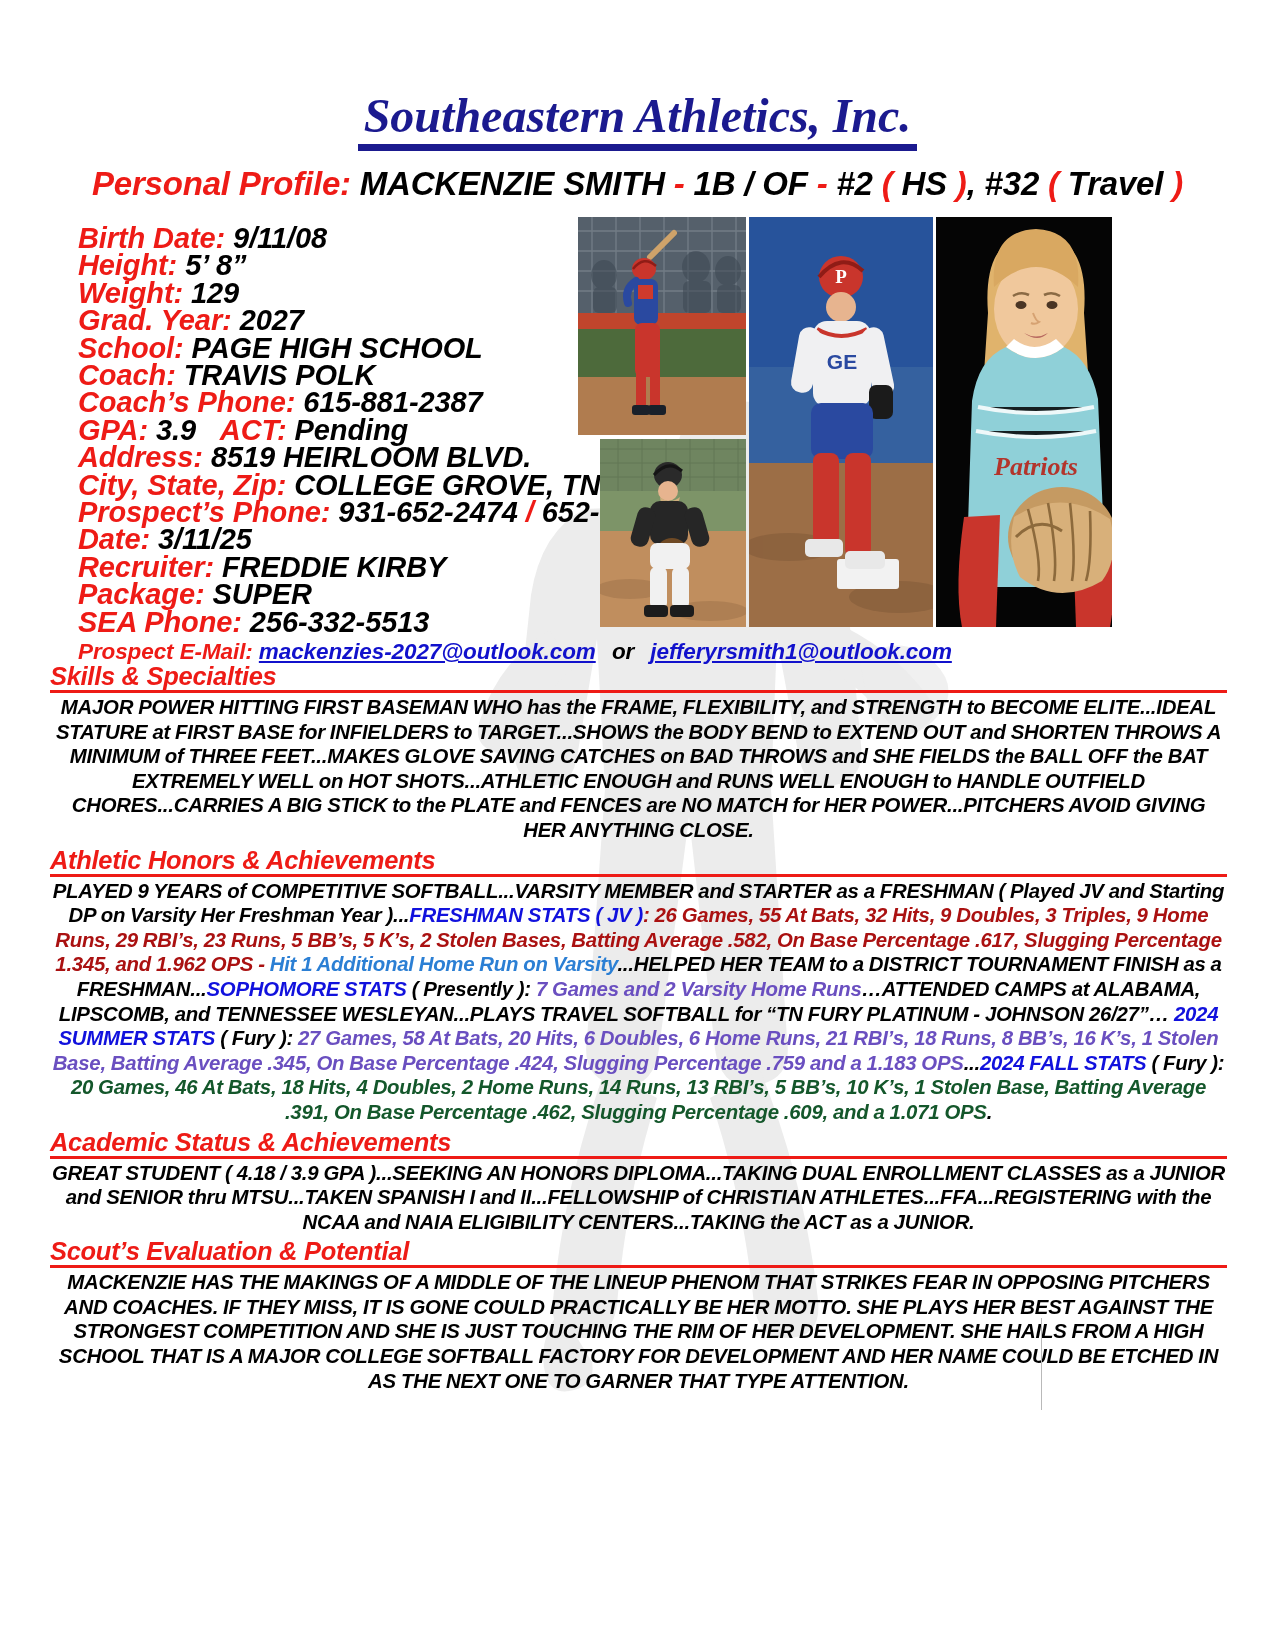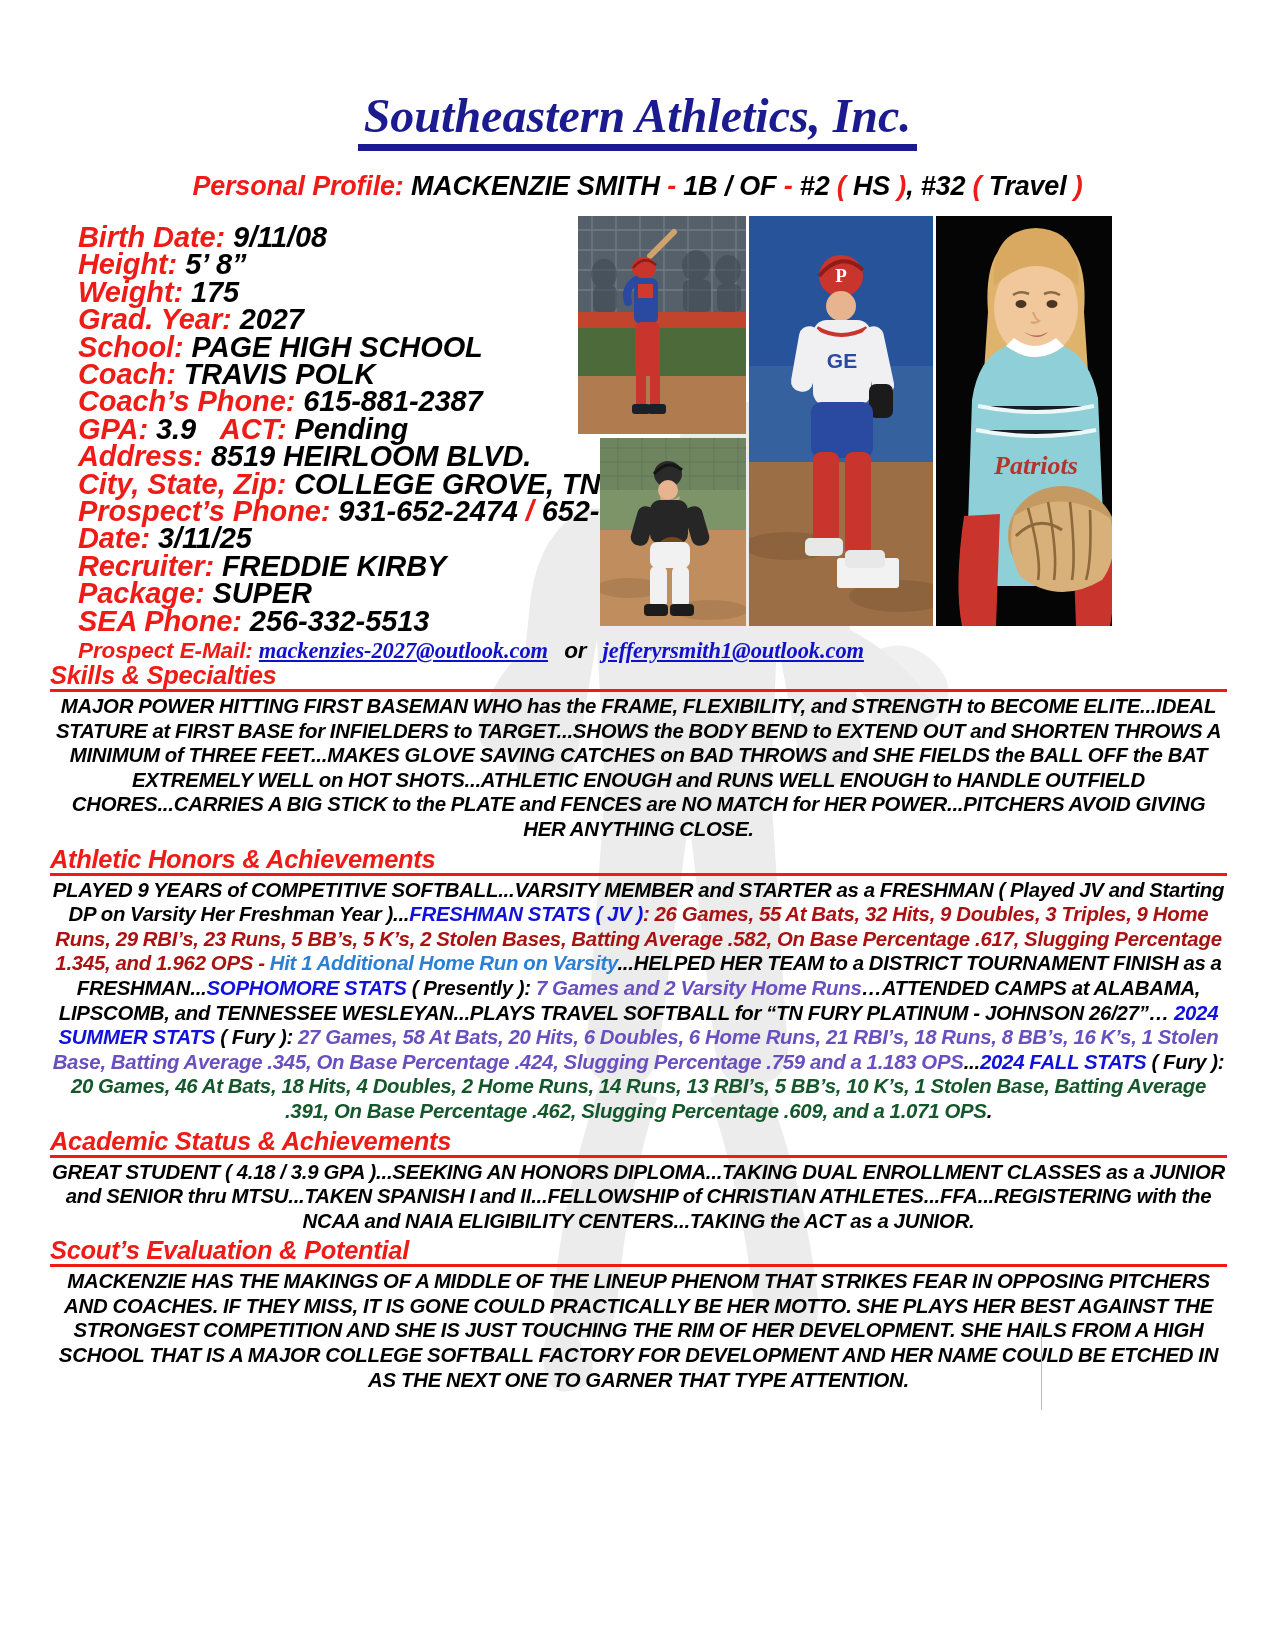--- a/index.html
+++ b/index.html
@@ -45,22 +45,22 @@
     font-weight: bold;
     font-size: 48px;
     color: #1b1a8f;
     letter-spacing: 0px;
     line-height: 1;
     display: inline-block;
     padding: 0 6px 4px 6px;
     border-bottom: 7px solid #1b1a8f;
   }
   .profile-line {
-    margin-top: 20px;
-    font-size: 27px;
+    margin-top: 14px;
+    font-size: 33px;
     font-weight: bold;
     font-style: italic;
     letter-spacing: -0.2px;
     white-space: nowrap;
   }
   .profile-line .lbl { color: #ee1b16; }
   .profile-line .val { color: #000; }
   .profile-line .pmark { color: #ee1b16; }
 
   
@@ -113,21 +113,20 @@
     font-size: 22.5px;
     font-weight: bold;
     font-style: italic;
     white-space: nowrap;
     letter-spacing: -0.1px;
   }
   .email-row .k { color: #ee1b16; }
   .email-row a, .email-row .mail {
     color: #1111cc;
     text-decoration: underline;
-    font-family: Liberation Serif, serif;
   }
   .email-row .orx { color: #000; padding: 0 10px; }
 
   
   .sections {
     margin-top: 6px;
     padding: 0 48px 0 50px;
   }
   .sec-head {
     color: #ee1b16;
@@ -206,21 +205,21 @@
       <span class="val">Travel</span>
       <span class="pmark">)</span>
     </div>
   </div>
 
   <div class="bio-area">
 
     <div class="bio-list">
         <div class="bio-row"><span class="k">Birth Date:</span> <span class="v">9/11/08</span></div>
         <div class="bio-row"><span class="k">Height:</span> <span class="v">5’ 8”</span></div>
-        <div class="bio-row"><span class="k">Weight:</span> <span class="v">175</span></div>
+        <div class="bio-row"><span class="k">Weight:</span> <span class="v">129</span></div>
         <div class="bio-row"><span class="k">Grad. Year:</span> <span class="v">2027</span></div>
         <div class="bio-row"><span class="k">School:</span> <span class="v">PAGE HIGH SCHOOL</span></div>
         <div class="bio-row"><span class="k">Coach:</span> <span class="v">TRAVIS POLK</span></div>
         <div class="bio-row"><span class="k">Coach’s Phone:</span> <span class="v">615-881-2387</span></div>
         <div class="bio-row"><span class="k">GPA:</span> <span class="v">3.9</span>&nbsp;&nbsp;&nbsp;<span class="k">ACT:</span> <span class="v">Pending</span></div>
         <div class="bio-row"><span class="k">Address:</span> <span class="v">8519 HEIRLOOM BLVD.</span></div>
         <div class="bio-row"><span class="k">City, State, Zip:</span> <span class="v">COLLEGE GROVE, TN  37046</span></div>
         <div class="bio-row"><span class="k">Prospect’s Phone:</span> <span class="v">931-652-2474</span> <span class="sep">/</span> <span class="v">652-0312</span></div>
         <div class="bio-row"><span class="k">Date:</span> <span class="v">3/11/25</span></div>
         <div class="bio-row"><span class="k">Recruiter:</span> <span class="v">FREDDIE KIRBY</span></div>

